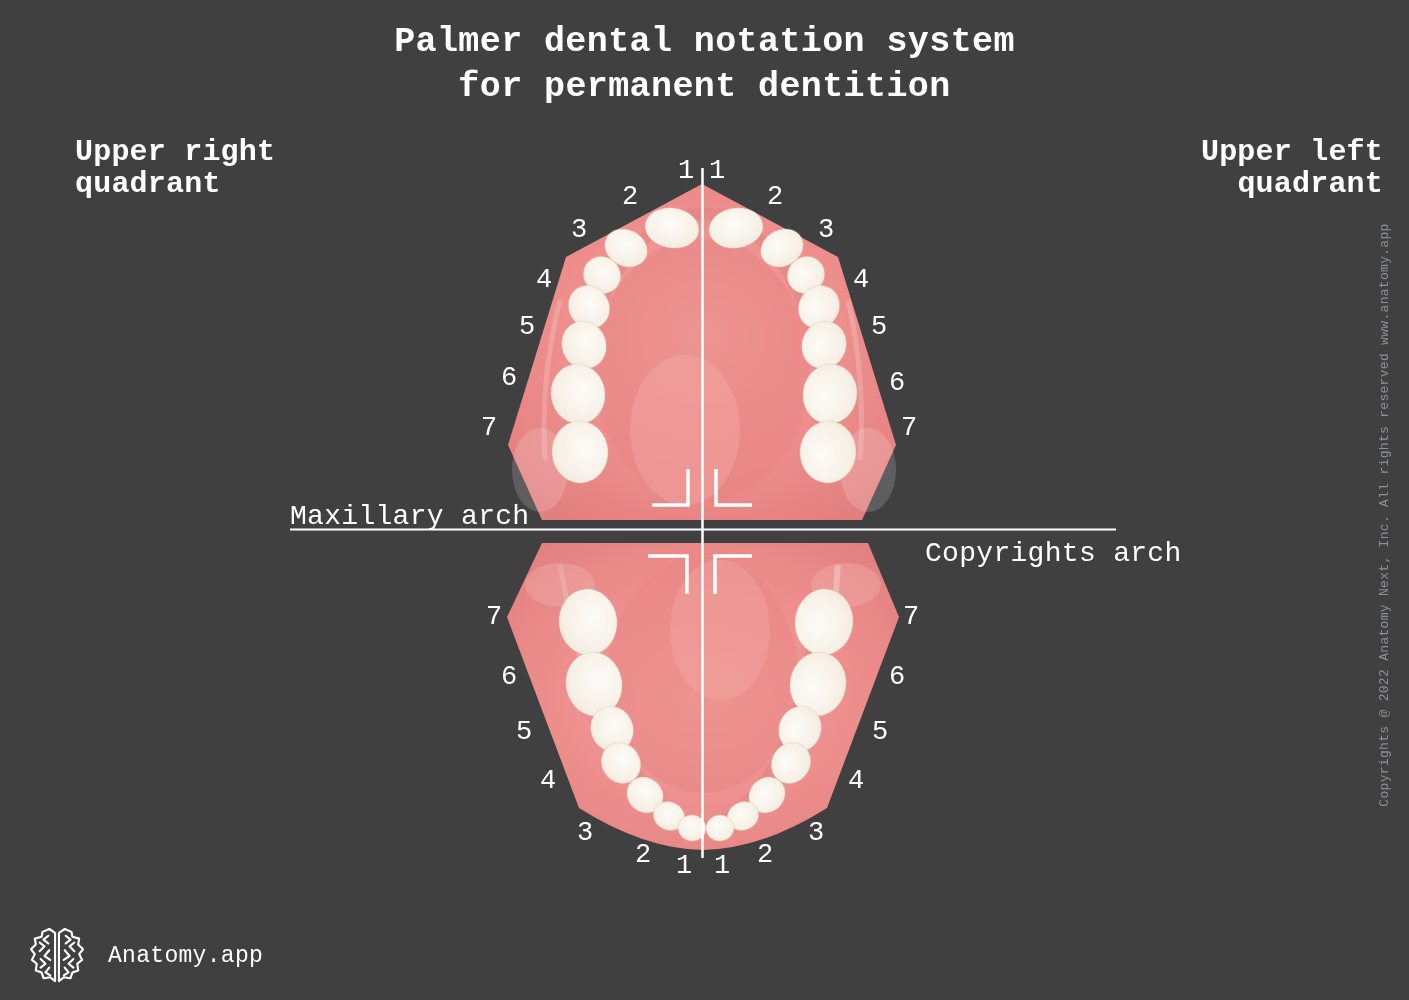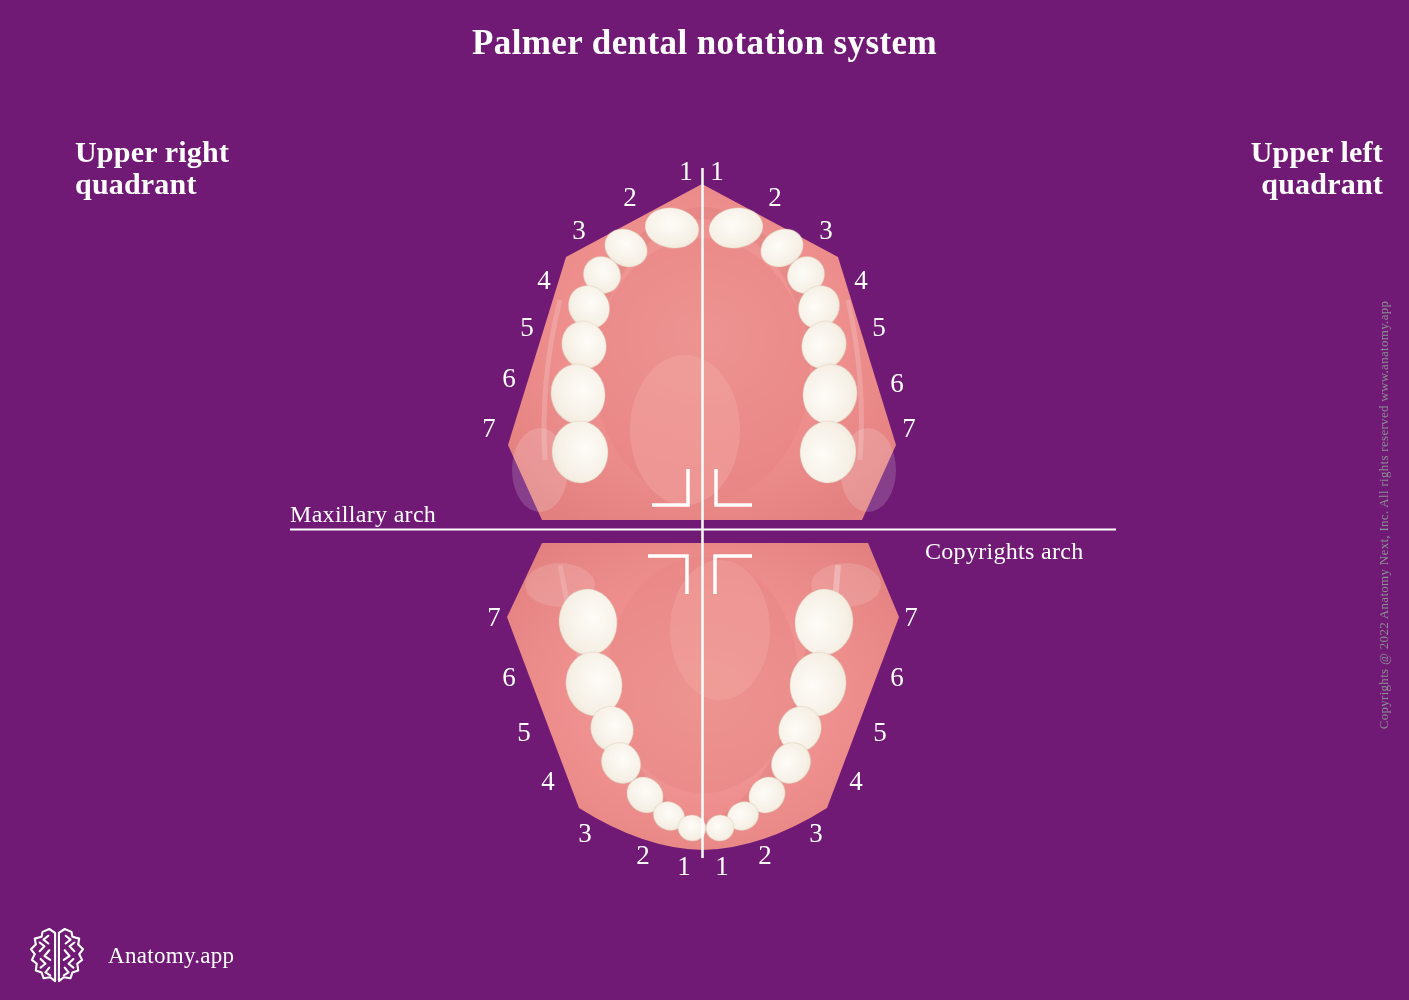--- a/index.html
+++ b/index.html
@@ -1,42 +1,42 @@
 <!DOCTYPE html>
 <html><head>
 <meta charset="utf-8">
 <style>
   html, body { margin: 0; padding: 0; background: #14181e; }
   .stage {
     position: relative;
     width: 1409px;
     height: 1000px;
-    background: #701a75;
+    background: #404040;
     overflow: hidden;
-    font-family: Liberation Serif, serif;
+    font-family: Liberation Mono, monospace;
     color: #ffffff;
   }
   .abs { position: absolute; }
   .title {
     top: 20px; left: 0; width: 1409px;
     text-align: center;
     font-size: 35px; font-weight: 700; line-height: 45px;
     letter-spacing: 0.4px;
   }
   .quad-label {
     width: 240px;
     font-size: 30px; font-weight: 600; line-height: 32px;
     letter-spacing: 0.2px;
   }
   .q-ur { left: 75px;  top: 136px; }
   .q-ul { left: 1143px; top: 136px; text-align: right; }
   .q-lr { left: 78px;  top: 815px; }
   .q-ll { left: 1143px; top: 815px; }
   .arch-label {
-    font-size: 24px; font-weight: 500; letter-spacing: 0.3px;
+    font-size: 28px; font-weight: 500; letter-spacing: 0.3px;
     white-space: nowrap;
   }
   .maxillary  { left: 290px; top: 501px; }
   .mandibular { left: 925px; top: 538px; }
   .tooth-num {
     position: absolute;
     transform: translate(-50%, -50%);
     font-size: 27px; font-weight: 500; color: #ffffff;
     white-space: nowrap;
   }
@@ -54,20 +54,21 @@
     color: #8d9095;
   }
 </style>
 </head>
 <body>
 
 <div class="stage">
 
   <div class="abs title">
     <div>Palmer dental notation system</div>
+    <div>for permanent dentition</div>
   </div>
 
   <div class="abs quad-label q-ur">Upper right quadrant</div>
   <div class="abs quad-label q-ul">Upper left quadrant</div>
 
   <svg class="abs gfx" width="1409" height="1000" viewBox="0 0 1409 1000">
     <defs>
       <radialGradient id="gumU" cx="50%" cy="45%" r="65%">
         <stop offset="0%" stop-color="#f3a6a1"></stop>
         <stop offset="55%" stop-color="#ee8f8e"></stop>

